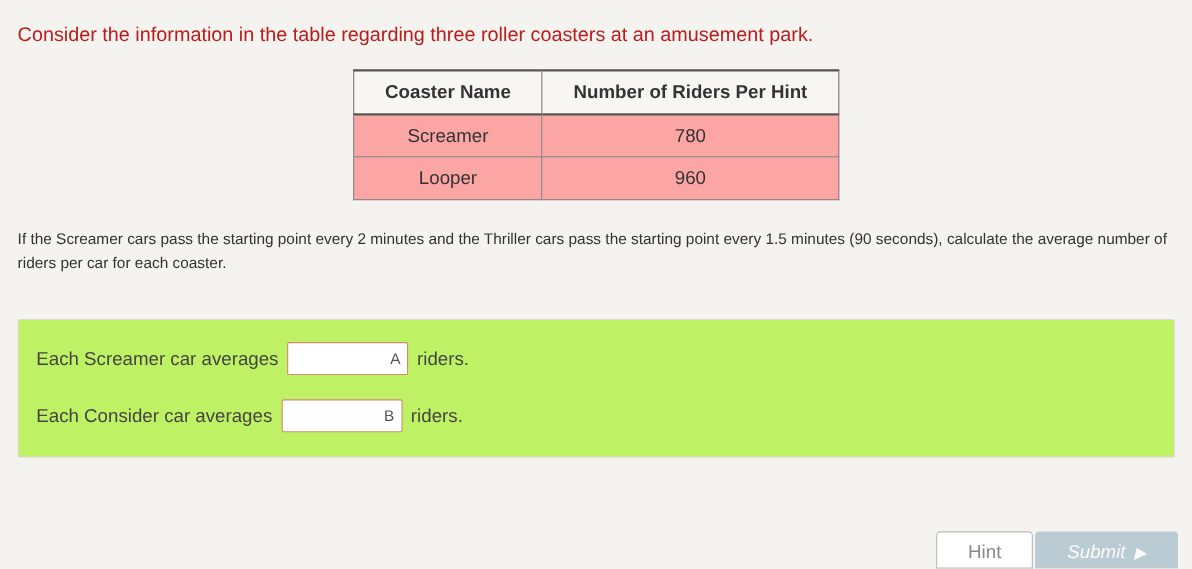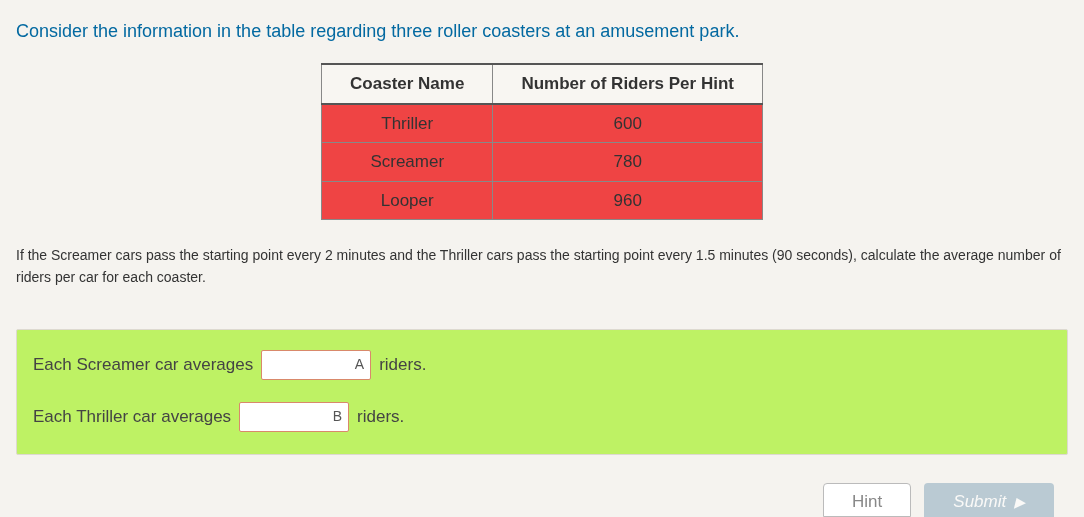--- a/index.html
+++ b/index.html
@@ -15,26 +15,26 @@
       padding: 18px 16px;
       color: #3a3a3a;
       font-size: 17px;
       line-height: 1.5;
       position: relative;
       overflow: hidden;
     }
     .intro {
       margin-bottom: 18px;
       font-size: 18px;
-      color: #0369a1;
+      color: #b91c1c;
     }
     .data-table {
       margin: 0 auto 24px auto;
       border-collapse: collapse;
-      background: #ef4444;
+      background: #fca5a5;
       padding-left: 40px;
     }
     .data-table th, .data-table td {
       border: 1px solid #888;
       padding: 6px 28px;
       text-align: center;
       font-size: 17px;
       color: #333;
     }
     .data-table th {
@@ -86,23 +86,23 @@
       background: #fff;
       margin: 0 8px;
       padding-right: 6px;
       font-size: 14px;
       color: #555;
       border-radius: 2px;
     }
     .footer-buttons {
       position: absolute;
       bottom: 0;
-      right: 30px;
+      right: 13px;
       display: flex;
-      gap: 13px;
+      gap: 2px;
     }
     .btn {
       padding: 8px 28px 4px 28px;
       font-size: 17px;
       border-radius: 4px 4px 0 0;
       cursor: pointer;
       border: 1px solid transparent;
       display: flex;
       align-items: center;
       gap: 8px;
@@ -129,44 +129,40 @@
 
 <table class="data-table">
   <thead>
     <tr>
       <th>Coaster Name</th>
       <th>Number of Riders Per Hint</th>
     </tr>
   </thead>
   <tbody>
     <tr>
-      <td>Thriller</td>
-      <td>600</td>
-    </tr>
-    <tr>
       <td>Screamer</td>
       <td>780</td>
     </tr>
     <tr>
       <td>Looper</td>
       <td>960</td>
     </tr>
   </tbody>
 </table>
 
 <p class="question">If the Screamer cars pass the starting point every 2 minutes and the Thriller cars pass the starting point every 1.5 minutes (90 seconds), calculate the average number of riders per car for each coaster.</p>
 
 <div class="answer-area">
   <div class="answer-line">
     <span>Each Screamer car averages</span>
     <span class="answer-input">A</span>
     <span>riders.</span>
   </div>
   <div class="answer-line">
-    <span>Each Thriller car averages</span>
+    <span>Each Consider car averages</span>
     <span class="answer-input">B</span>
     <span>riders.</span>
   </div>
 </div>
 
 <div class="footer-buttons">
   <button class="btn btn-hint">
     <span>Hint</span>
   </button>
   <button class="btn btn-submit">

